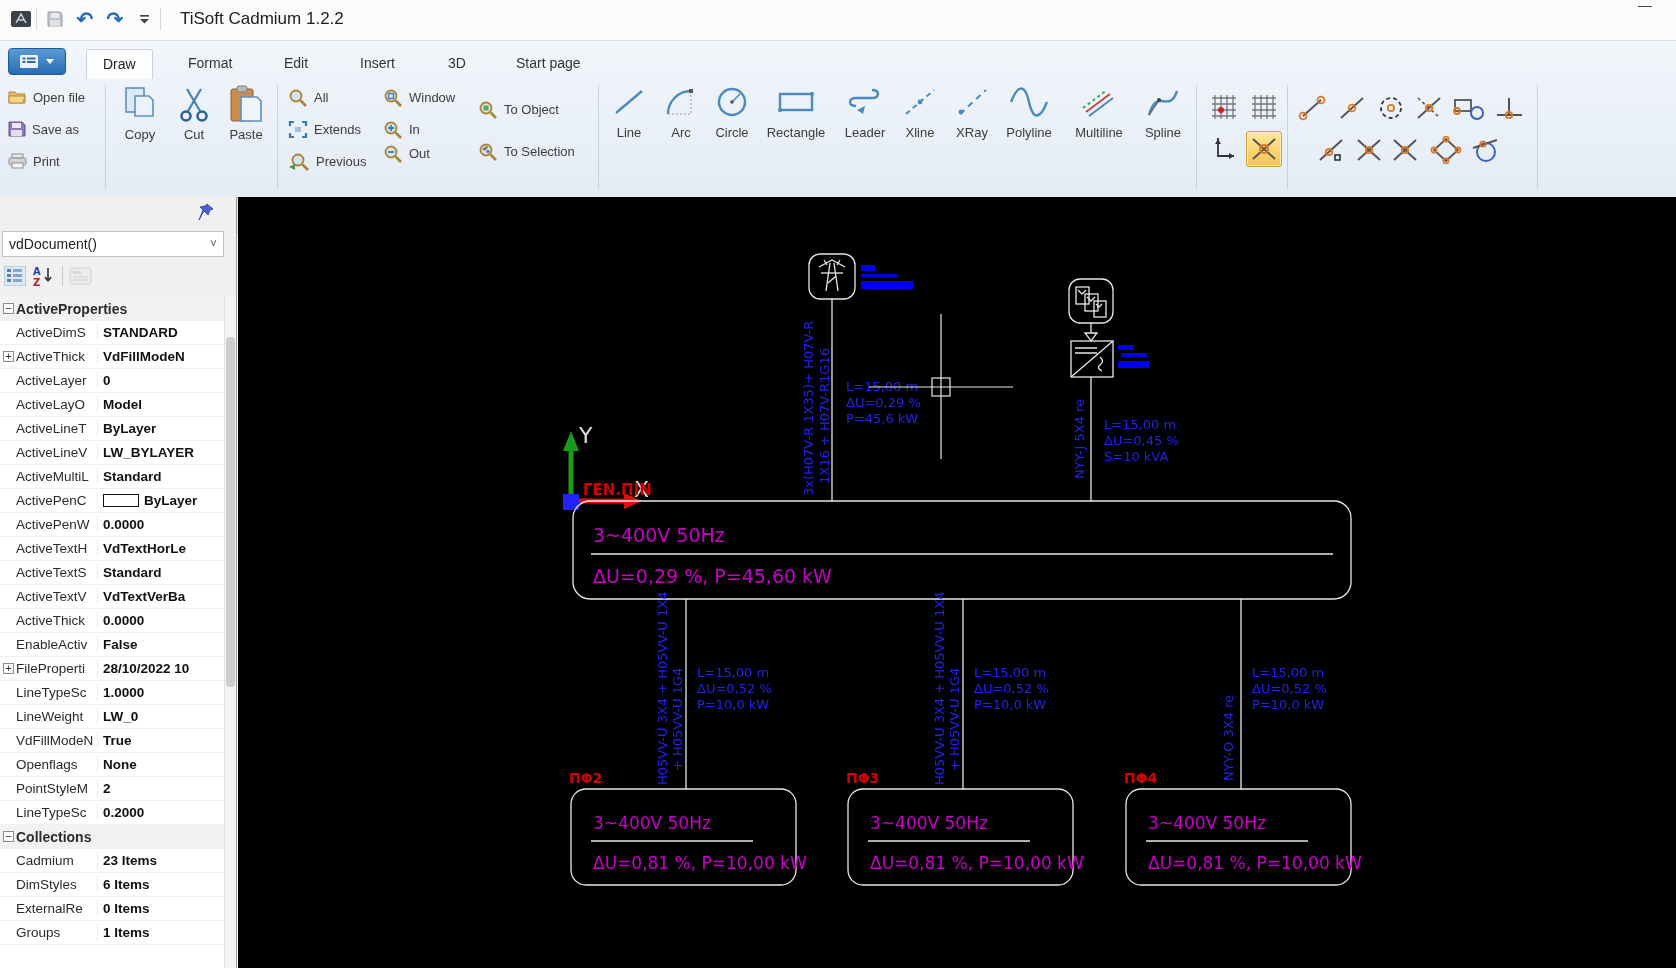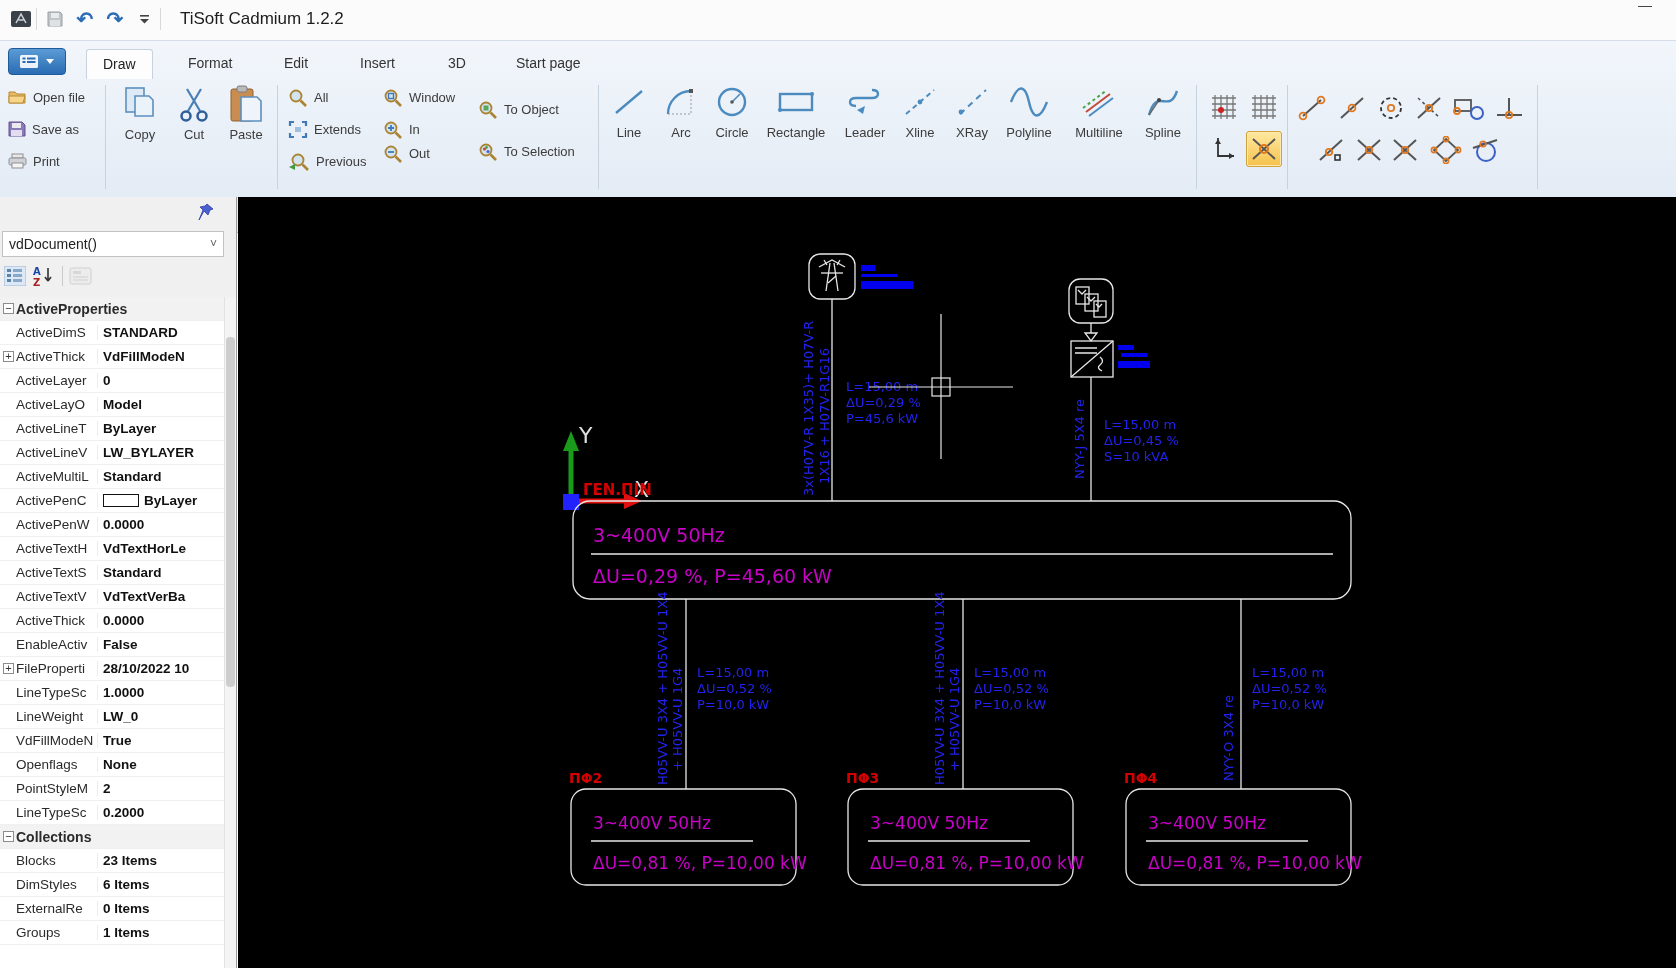--- a/index.html
+++ b/index.html
@@ -590,21 +590,21 @@
         <span class="gut"></span>
         <span class="pname">LineTypeSc</span>
         <span class="pval">0.2000</span>
       </div>
       <div class="prow cat">
         <span class="gut box">−</span>
         <span class="pname">Collections</span>
       </div>
       <div class="prow">
         <span class="gut"></span>
-        <span class="pname">Blocks</span>
+        <span class="pname">Cadmium</span>
         <span class="pval">23 Items</span>
       </div>
       <div class="prow">
         <span class="gut"></span>
         <span class="pname">DimStyles</span>
         <span class="pval">6 Items</span>
       </div>
       <div class="prow">
         <span class="gut"></span>
         <span class="pname">ExternalRe</span>

